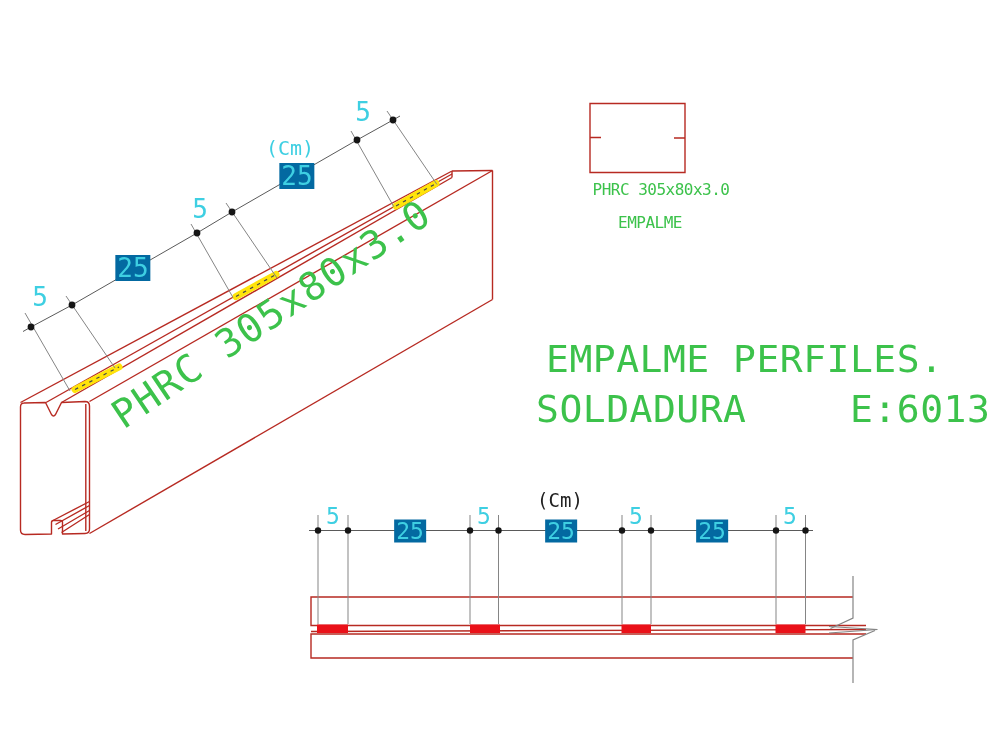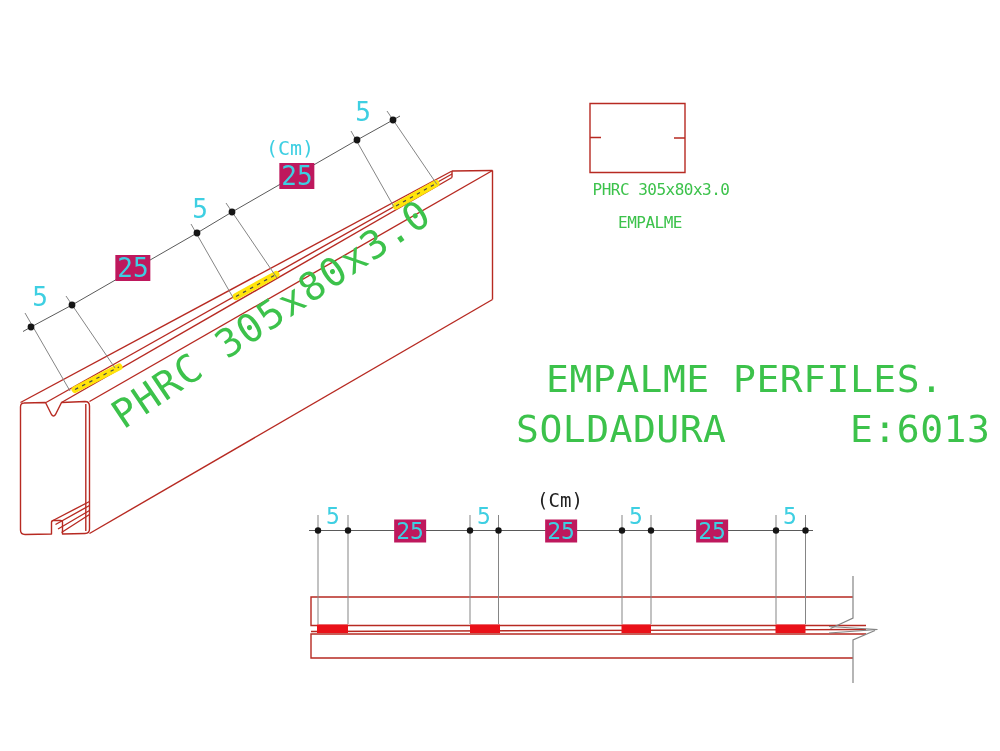--- a/index.html
+++ b/index.html
@@ -7,22 +7,22 @@
           font-family:"DejaVu Sans Mono",monospace;}
   svg{position:absolute;left:0;top:0;}
   .lbl{position:absolute;transform:translate(-50%,-50%);white-space:pre;line-height:1;}
   .cyan{color:#3ecfe2;}
   .blk{color:#222;}
   .green{color:#3cc24b;}
   .iso-dim{font-size:26px;}
   .iso-unit{font-size:20px;}
   .elev-dim{font-size:23px;}
   .elev-unit{font-size:19px;}
-  .bg{background:#be185d;padding:0 2px;}
-  .title-line{position:absolute;font-size:38px;line-height:1;color:#3cc24b;letter-spacing:.5px;white-space:pre;margin-top:20px;}
+  .bg{background:#0369a1;padding:0 2px;}
+  .title-line{position:absolute;font-size:38px;line-height:1;color:#3cc24b;letter-spacing:.5px;white-space:pre;}
   .detail-lbl{font-size:16px;letter-spacing:-.5px;}
   .iso-profile-text{position:absolute;left:116px;top:399px;font-size:39px;line-height:1;
                     letter-spacing:1.5px;color:#3cc24b;white-space:pre;
                     transform:rotate(-34deg);transform-origin:0 50%;}
 </style>
 </head>
 <body>
 
 <div class="canvas">
 
@@ -134,21 +134,21 @@
   <div class="lbl cyan iso-dim bg" style="left:297px;top:176px">25</div>
   <div class="lbl cyan iso-dim" style="left:363px;top:112px">5</div>
   <div class="lbl cyan iso-unit" style="left:290px;top:148px">(Cm)</div>
 
   <div class="iso-profile-text">PHRC 305x80x3.0</div>
 
   <div class="lbl green detail-lbl" style="left:661px;top:190px">PHRC 305x80x3.0</div>
   <div class="lbl green detail-lbl" style="left:650px;top:223px">EMPALME</div>
 
   <div class="title-line" style="left:546px;top:340px">EMPALME PERFILES.</div>
-  <div class="title-line" style="left:516px;top:390px">SOLDADURA</div>
+  <div class="title-line" style="left:536px;top:390px">SOLDADURA</div>
   <div class="title-line" style="left:850px;top:390px">E:6013</div>
 
   <div class="lbl blk elev-unit" style="left:560px;top:500px">(Cm)</div>
   <div class="lbl cyan elev-dim" style="left:333px;top:516px">5</div>
   <div class="lbl cyan elev-dim bg" style="left:410px;top:531px">25</div>
   <div class="lbl cyan elev-dim" style="left:484px;top:516px">5</div>
   <div class="lbl cyan elev-dim bg" style="left:561px;top:531px">25</div>
   <div class="lbl cyan elev-dim" style="left:636px;top:516px">5</div>
   <div class="lbl cyan elev-dim bg" style="left:712px;top:531px">25</div>
   <div class="lbl cyan elev-dim" style="left:790px;top:516px">5</div>

